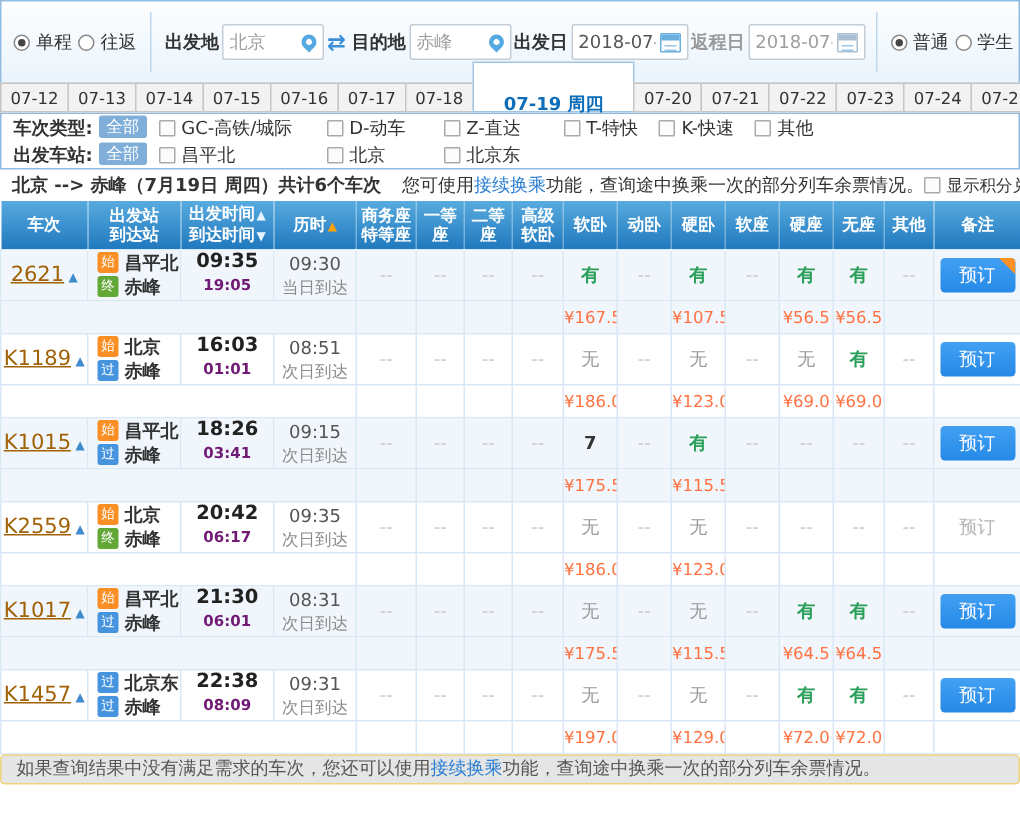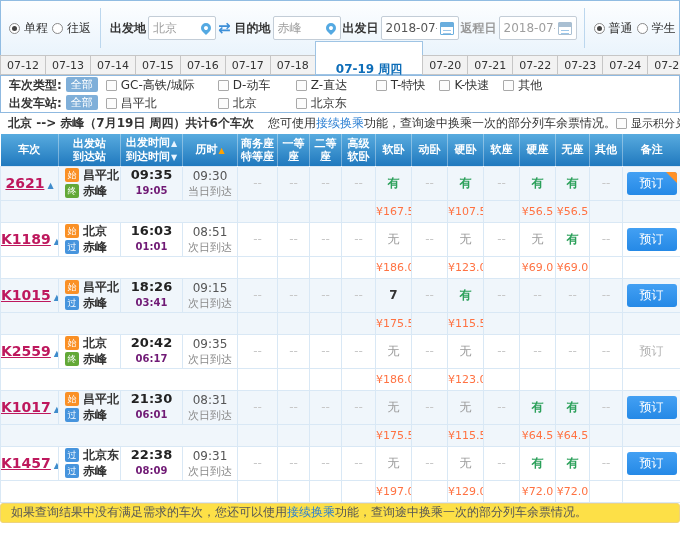--- a/index.html
+++ b/index.html
@@ -66,41 +66,41 @@
   table.trains{width:680px;border-collapse:collapse;table-layout:fixed}
   thead tr{height:32px;background:linear-gradient(var(--header-blue1),var(--header-blue2))}
   th{font-size:11px;font-weight:bold;color:#fff;border-right:1px solid rgba(255,255,255,.35);line-height:13px;text-align:center;padding:0}
   th:last-child{border-right:none}
   .sort-arrow{font-size:8px;color:#e8f4ff;margin-left:1px}
   .sort-arrow.orange{color:#ffa200}
   td{border:1px solid #d9e8f5;text-align:center;font-size:12px;padding:0;overflow:hidden;background:#fff}
   tr.t-main td{height:34px}
   tr.t-price td{height:22px}
   tr.alt td{background:#f0f6fb}
-  .train-no{font-weight:bold;font-size:14px;color:#be185d;text-decoration:underline;cursor:pointer}
+  .train-no{font-weight:normal;font-size:14px;color:#a16207;text-decoration:underline;cursor:pointer}
   .expand-tri{color:#3f8ccc;font-size:8px;margin-left:3px;cursor:pointer}
   .cell-stations{text-align:left;padding-left:6px}
   .st-line{display:flex;align-items:center;height:16px;font-weight:bold;color:#333}
   .tag{width:14px;height:14px;line-height:14px;border-radius:2px;color:#fff;font-size:9px;text-align:center;margin-right:4px;font-weight:normal;display:inline-block;flex:none}
   .t-start{background:var(--tag-start)}.t-end{background:var(--tag-end)}.t-pass{background:var(--tag-pass)}
   .dep-time{font-weight:bold;font-size:13px;color:#222;line-height:16px}
   .arr-time{font-weight:bold;font-size:10px;color:#701a75;line-height:16px}
   .dur{font-size:12px;color:#555;line-height:16px}
   .dur-day{font-size:11px;color:#8a8a8a;line-height:15px}
   .s-y{color:var(--avail-green);font-weight:bold}
   .s-n{color:#9a9a9a}
   .s-d{color:#c8c8c8}
   .s-num{color:#333;font-weight:bold}
   .price{color:var(--price-orange);font-size:11px}
   .book-btn{display:inline-block;position:relative;background:linear-gradient(#43a0f3,var(--book-blue));color:#fff;font-size:12px;padding:3px 13px;border-radius:3px;cursor:pointer}
   .ribbon{position:absolute;top:0;right:0;width:0;height:0;border-top:11px solid #ff9126;border-left:11px solid transparent;border-radius:0 3px 0 0}
   .book-disabled{color:#b3b3b3;font-size:12px}
 
   
-  .notice{height:20px;background:#fde047;border:1px solid #eed37d;border-radius:3px;display:flex;align-items:center;padding:0 10px;font-size:12px;color:#555;white-space:nowrap}
+  .notice{height:20px;background:#e5e5e5;border:1px solid #eed37d;border-radius:3px;display:flex;align-items:center;padding:0 10px;font-size:12px;color:#555;white-space:nowrap}
 </style>
 </head>
 <body>
 
 <div class="page">
 
   <div class="search-panel">
     <div class="trip-group">
       <span class="radio-line">
         <span class="radio checked"></span>

